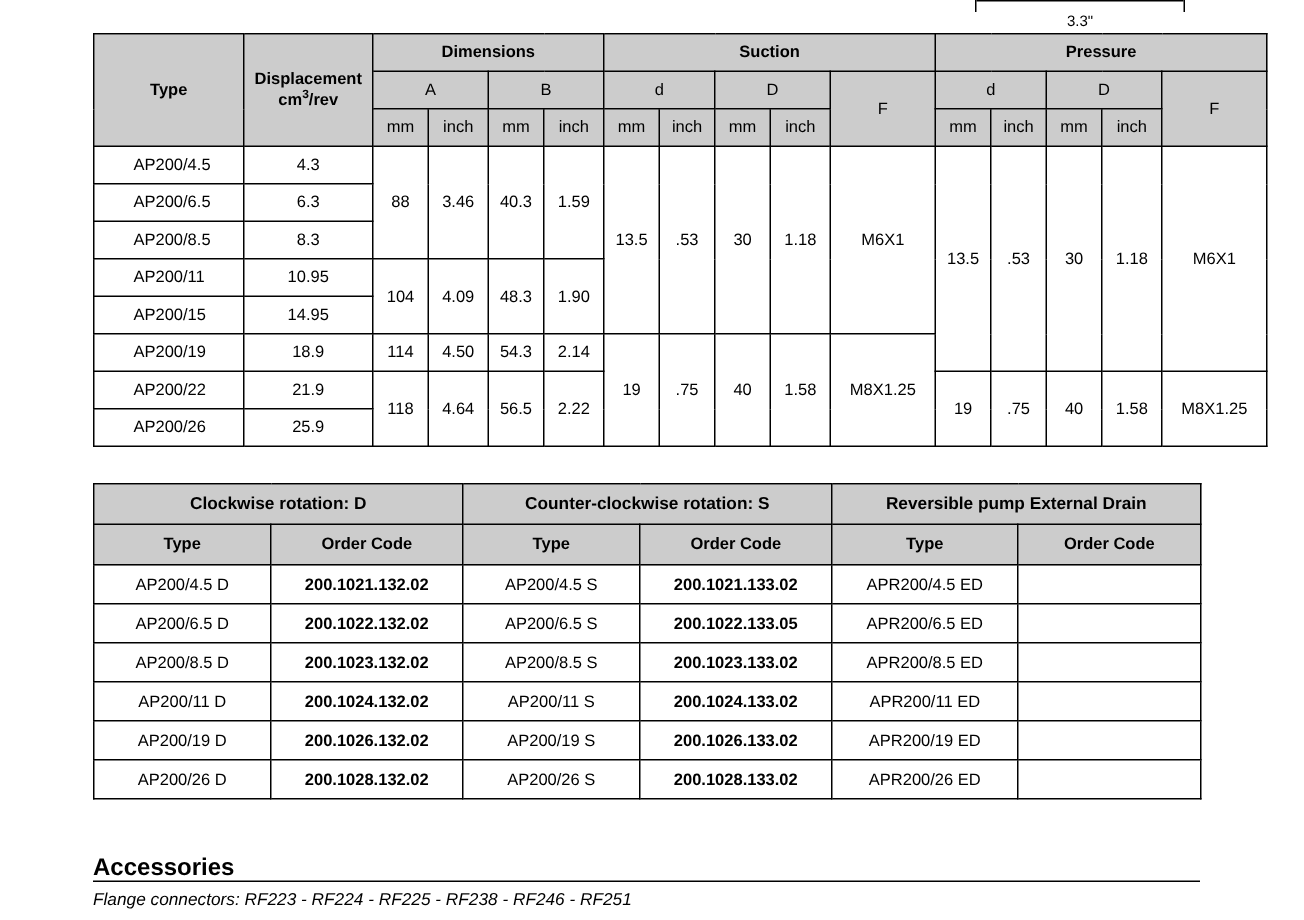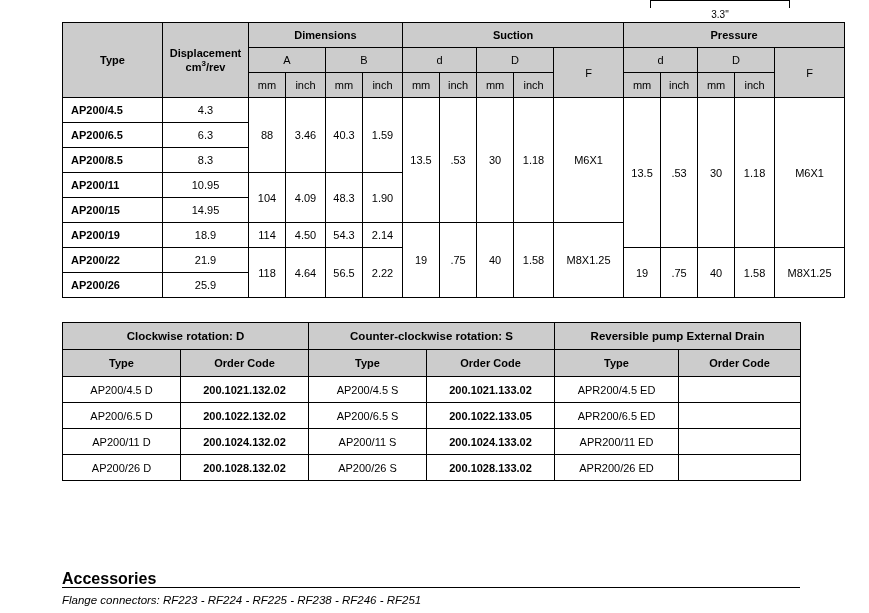--- a/index.html
+++ b/index.html
@@ -71,23 +71,23 @@
   }
   .spec-table thead th {
     background: #cccccc;
     font-weight: bold;
     margin-left: 19px;
   }
   .spec-table thead th.sub {
     font-weight: normal;
   }
   .spec-table td.type-cell {
-    font-weight: bold;
+    font-weight: normal;
     text-align: left;
-    padding-left: 8px;
+    padding-left: 26px;
   }
   .sup {
     font-size: 8px;
     vertical-align: super;
   }
 
   
   .order-table {
     position: absolute;
     left: 62px;
@@ -322,28 +322,44 @@
       </tr>
       <tr>
         <td>AP200/6.5 D</td>
         <td class="code">200.1022.132.02</td>
         <td>AP200/6.5 S</td>
         <td class="code">200.1022.133.05</td>
         <td>APR200/6.5 ED</td>
         <td></td>
       </tr>
       <tr>
+        <td>AP200/8.5 D</td>
+        <td class="code">200.1023.132.02</td>
+        <td>AP200/8.5 S</td>
+        <td class="code">200.1023.133.02</td>
+        <td>APR200/8.5 ED</td>
+        <td></td>
+      </tr>
+      <tr>
         <td>AP200/11 D</td>
         <td class="code">200.1024.132.02</td>
         <td>AP200/11 S</td>
         <td class="code">200.1024.133.02</td>
         <td>APR200/11 ED</td>
         <td></td>
       </tr>
       <tr>
+        <td>AP200/19 D</td>
+        <td class="code">200.1026.132.02</td>
+        <td>AP200/19 S</td>
+        <td class="code">200.1026.133.02</td>
+        <td>APR200/19 ED</td>
+        <td></td>
+      </tr>
+      <tr>
         <td>AP200/26 D</td>
         <td class="code">200.1028.132.02</td>
         <td>AP200/26 S</td>
         <td class="code">200.1028.133.02</td>
         <td>APR200/26 ED</td>
         <td></td>
       </tr>
     </tbody>
   </table>
 

